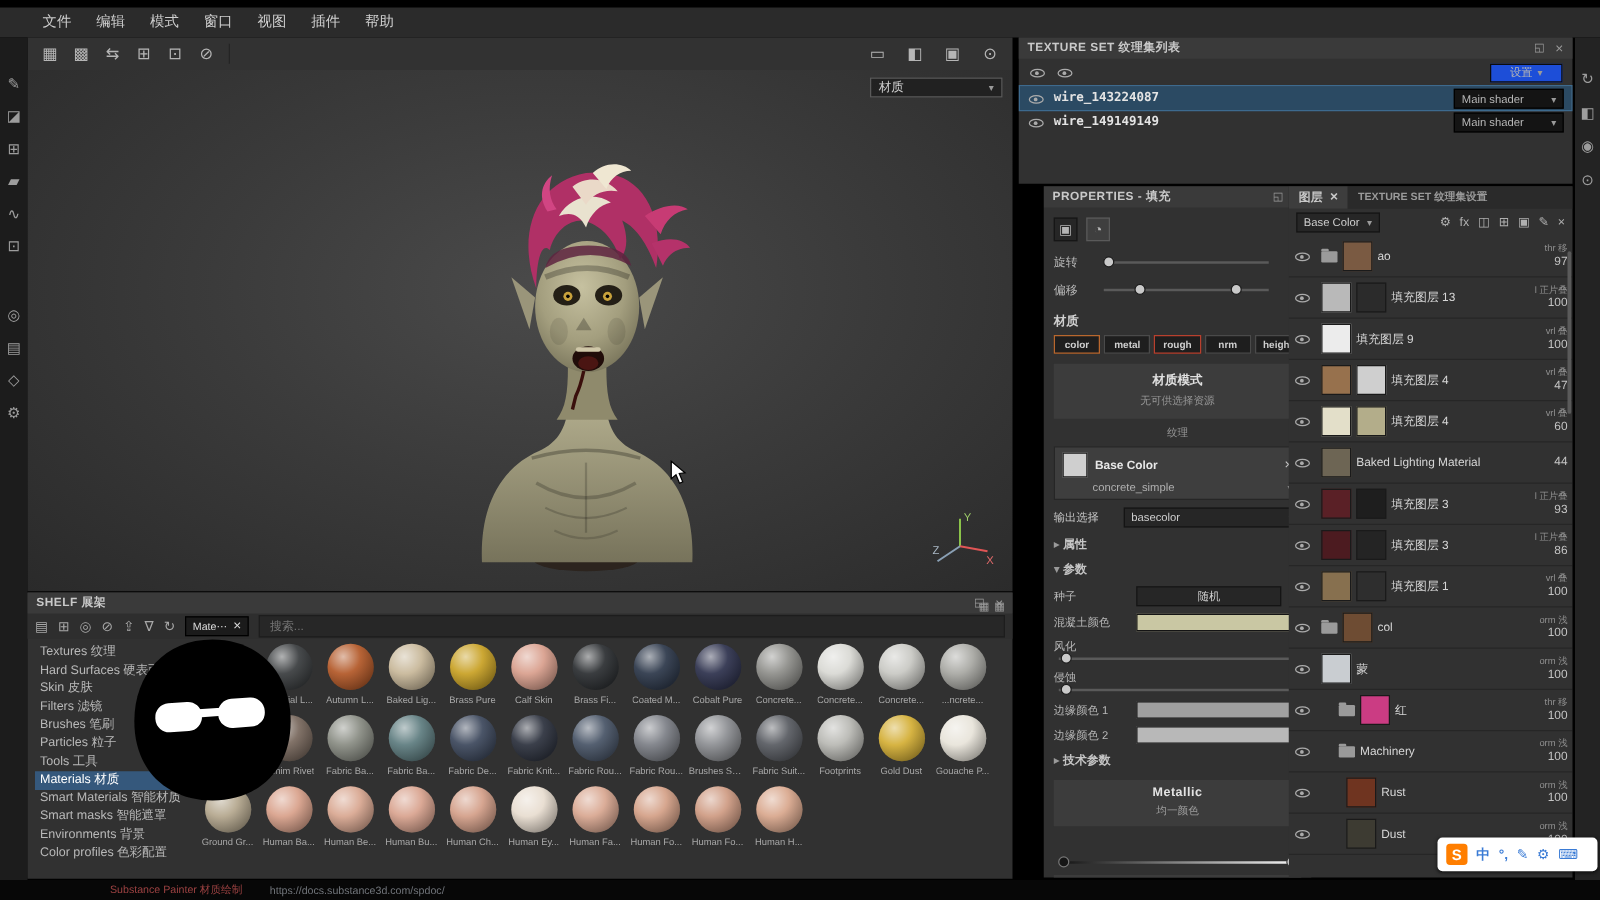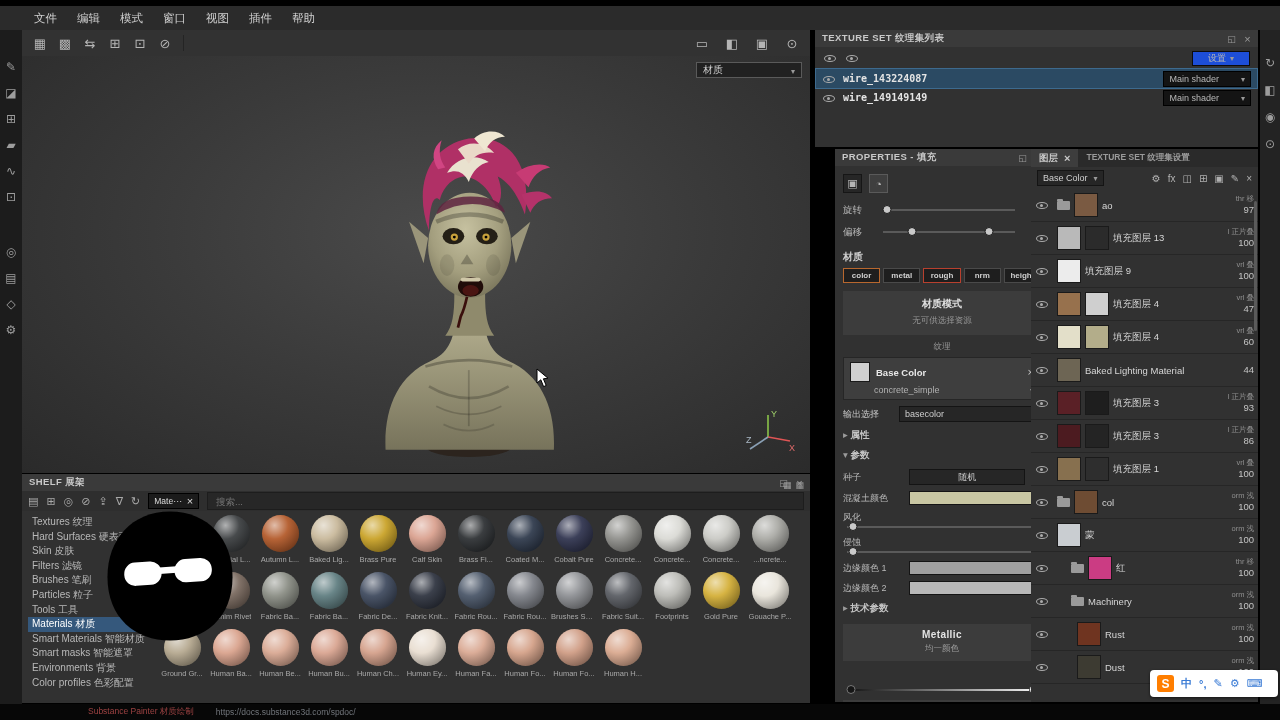--- a/index.html
+++ b/index.html
@@ -791,21 +791,21 @@
         <div class="mat">
           <span class="sphere" style="background-color: rgb(90, 93, 99);"></span>
           <span class="mlabel ellip">Fabric Suit...</span>
         </div>
         <div class="mat">
           <span class="sphere" style="background-color: rgb(185, 185, 180);"></span>
           <span class="mlabel ellip">Footprints</span>
         </div>
         <div class="mat">
           <span class="sphere" style="background-color: rgb(212, 175, 55);"></span>
-          <span class="mlabel ellip">Gold Pure</span>
+          <span class="mlabel ellip">Gold Dust</span>
         </div>
         <div class="mat">
           <span class="sphere" style="background-color: rgb(232, 228, 218);"></span>
           <span class="mlabel ellip">Gouache P...</span>
         </div>
         <div class="mat">
           <span class="sphere" style="background-color: rgb(181, 168, 143);"></span>
           <span class="mlabel ellip">Ground Gr...</span>
         </div>
         <div class="mat">

